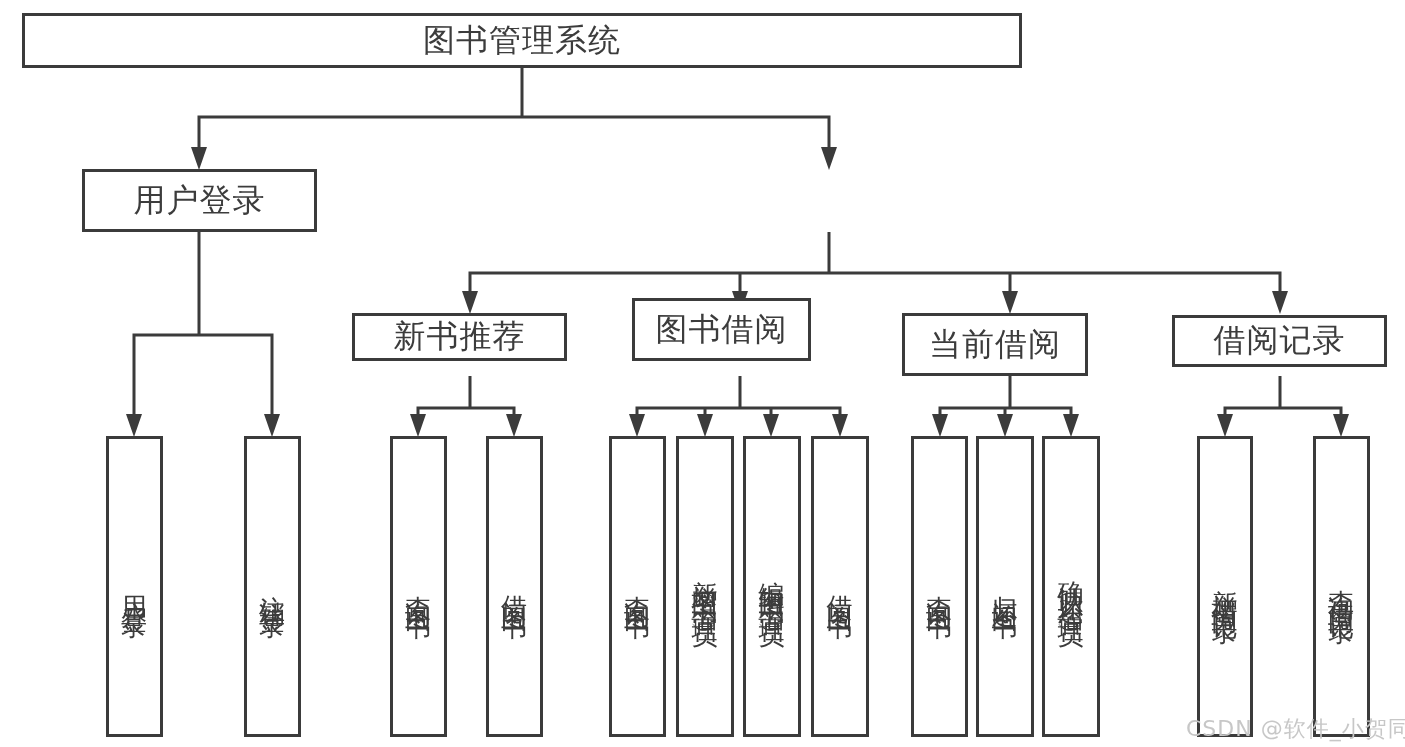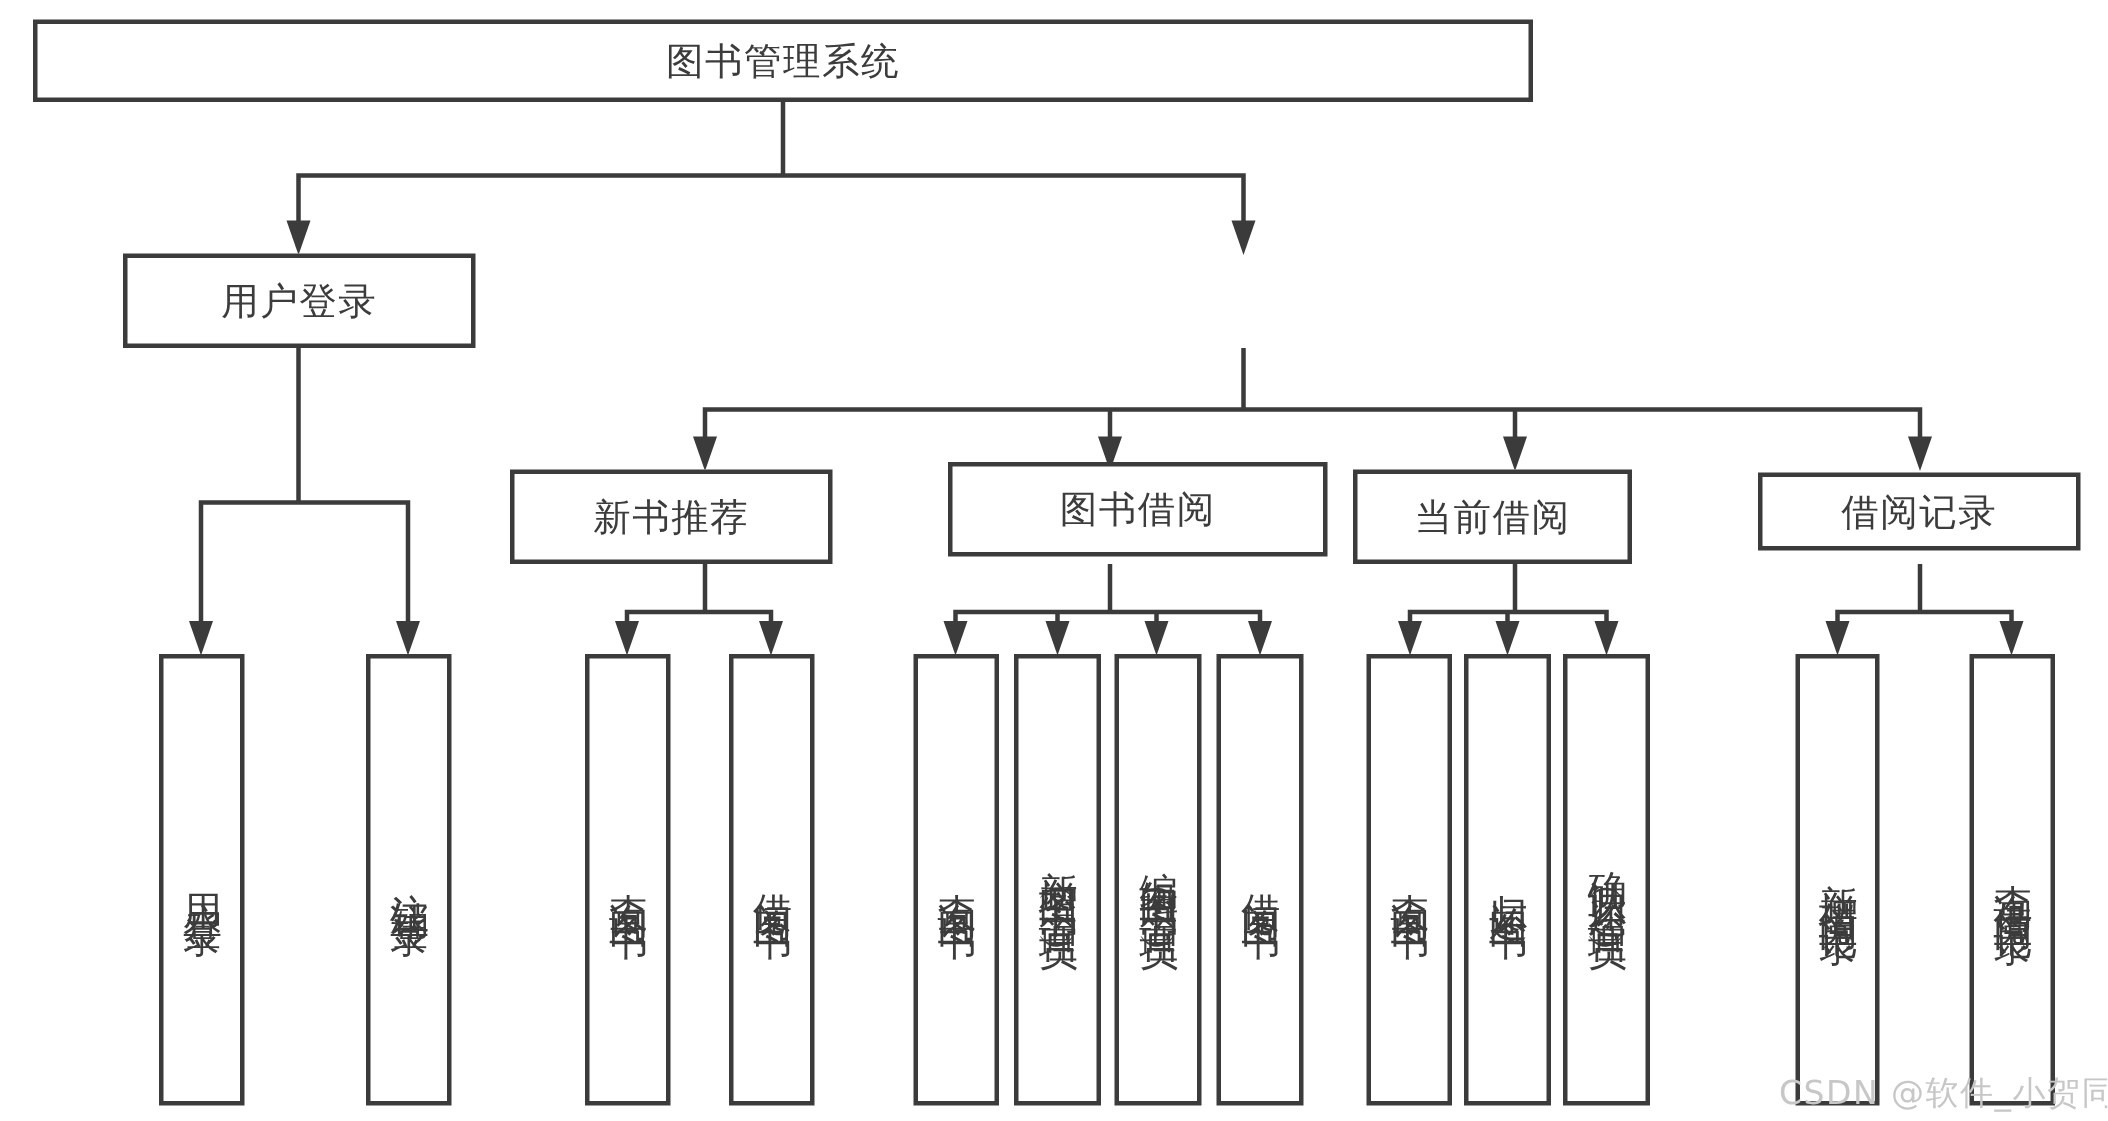--- a/index.html
+++ b/index.html
@@ -33,21 +33,21 @@
     stroke: none;
   }
   .hbox {
     position: absolute;
     border: 3px solid var(--line-color);
     background: var(--bg-color);
     display: flex;
     align-items: center;
     justify-content: center;
     color: var(--text-color);
-    font-size: 25px;
+    font-size: 32px;
     letter-spacing: 1px;
     white-space: nowrap;
   }
   .vbox {
     position: absolute;
     top: 436px;
     height: 301px;
     border: 3px solid var(--line-color);
     background: var(--bg-color);
     display: flex;
@@ -109,22 +109,22 @@
 
     <path d="M1280 376 V408 M1223.5 408 H1342.5 M1225 408 V417 M1341 408 V417"></path>
     <polygon points="1217,414 1233,414 1225,437"></polygon>
     <polygon points="1333,414 1349,414 1341,437"></polygon>
   </svg>
 
   <div class="hbox" style="left:22px; top:13px; width:1000px; height:55px;">图书管理系统</div>
 
   <div class="hbox" style="left:82px; top:169px; width:235px; height:63px;">用户登录</div>
 
-  <div class="hbox" style="left:340px; top:313px; width:215px; height:63px;">新书推荐</div>
-  <div class="hbox" style="left:632px; top:308px; width:253px; height:63px;">图书借阅</div>
+  <div class="hbox" style="left:352px; top:313px; width:215px; height:48px;">新书推荐</div>
+  <div class="hbox" style="left:632px; top:298px; width:179px; height:63px;">图书借阅</div>
   <div class="hbox" style="left:902px; top:313px; width:186px; height:63px;">当前借阅</div>
   <div class="hbox" style="left:1172px; top:315px; width:215px; height:52px;">借阅记录</div>
 
   <div class="vbox" style="left:106px; width:57px;">用户登录</div>
   <div class="vbox" style="left:244px; width:57px;">注销登录</div>
 
   <div class="vbox" style="left:390px; width:57px;">查询图书</div>
   <div class="vbox" style="left:486px; width:57px;">借阅图书</div>
 
   <div class="vbox" style="left:609px; width:57px;">查询图书</div>

